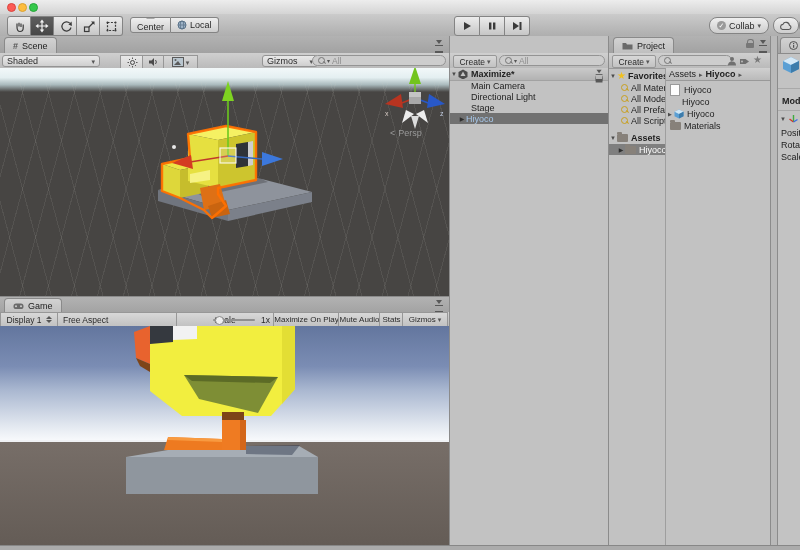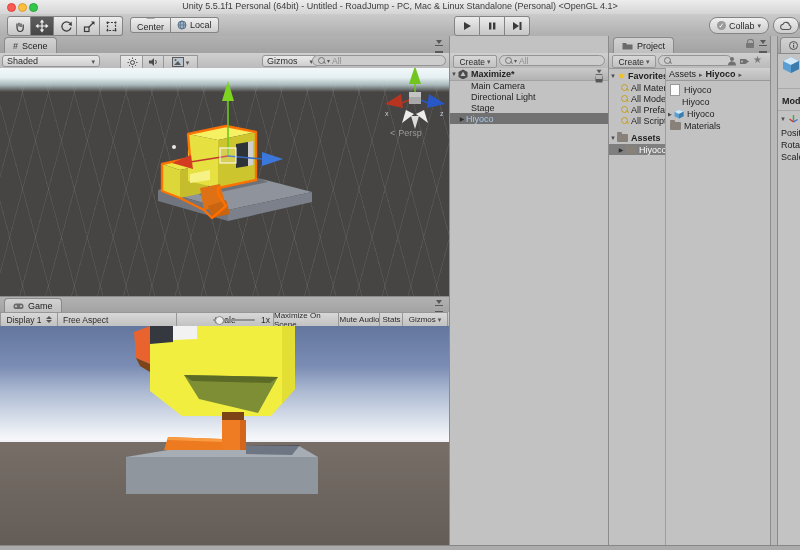--- a/index.html
+++ b/index.html
@@ -115,21 +115,20 @@
 </style>
 </head>
 <body>
 
 <div id="app">
 
   <div class="abs titlebar">
     <div class="abs tl red"></div>
     <div class="abs tl yel"></div>
     <div class="abs tl grn"></div>
-    <div class="abs title-text clip">Unity 5.5.1f1 Personal (64bit) - Untitled - RoadJump - PC, Mac &amp; Linux Standalone (Personal) &lt;OpenGL 4.1&gt;</div>
   </div>
 
   <div class="abs main-toolbar">
     <div class="abs toolgrp">
       <div class="toolbtn">
         <svg width="13" height="13">
             <path d="M4 7 V3.5 M6 6.5 V2.8 M8 7 V3.5 M4 7 q0 4.5 3 4.5 q3.2 0 3.2-3.5 V4.5"></path>
           </svg>
       </div>
       <div class="toolbtn active">
@@ -365,21 +364,21 @@
           <i class="d"></i>
         </span>
     </div>
     <div class="abs flatbtn" style="left:176px;top:0;width:96px;height:13px;gap:4px;">
       <span>Scale</span>
       <span class="abs" style="left:36px;top:6px;width:42px;height:1.6px;background:#8f8f8f;border-radius:1px;"></span>
       <span class="abs slider-knob" style="left:38px;top:3px;"></span>
       <span class="abs" style="left:84px;top:2px;">1x</span>
     </div>
     <div class="abs flatbtn" style="left:273px;top:0;width:65px;height:13px;font-size:8px;">
-      <span>Maximize On Scene</span>
+      <span>Maximize On Play</span>
     </div>
     <div class="abs flatbtn" style="left:338px;top:0;width:41px;height:13px;font-size:8px;">
       <span>Mute Audio</span>
     </div>
     <div class="abs flatbtn" style="left:379px;top:0;width:23px;height:13px;font-size:8px;">
       <span>Stats</span>
     </div>
     <div class="abs flatbtn" style="left:402px;top:0;width:44px;height:13px;font-size:8px;">
       <span>Gizmos</span>
       <span class="dd-arrow">▾</span>

